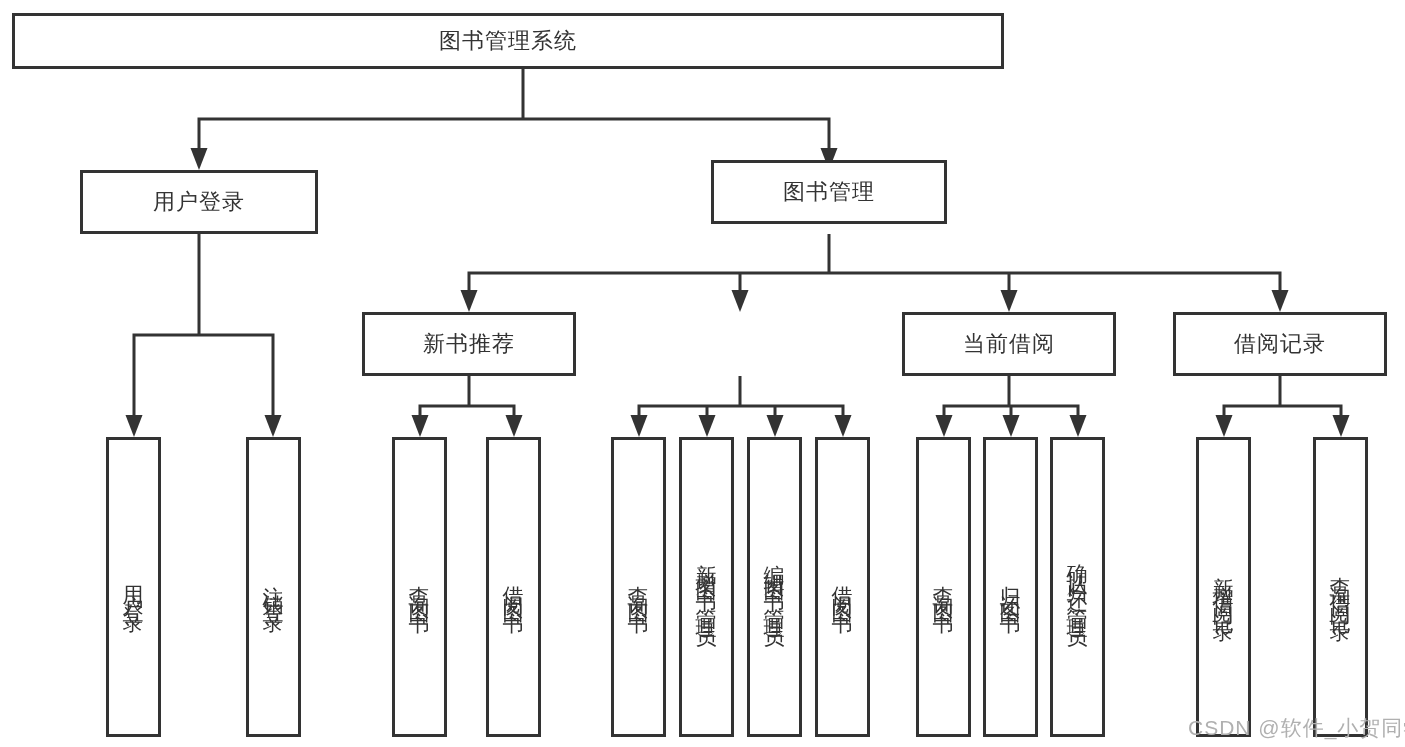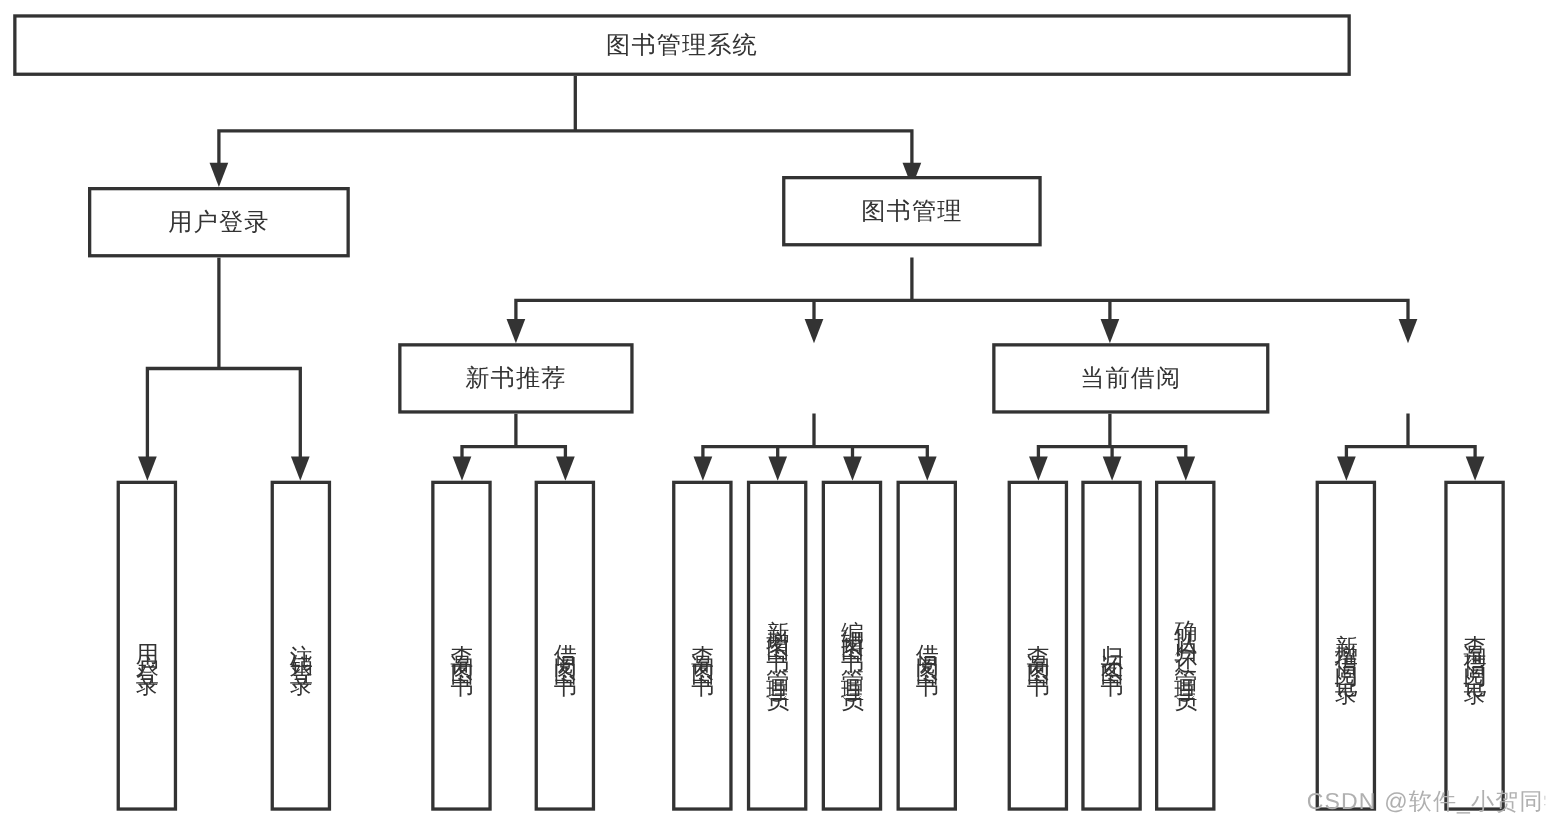--- a/index.html
+++ b/index.html
@@ -115,36 +115,39 @@
 
     <g stroke="#333333" stroke-width="3" fill="none">
       <path d="M1280,376 V406 M1222.5,406 H1342.5 M1224,406 V419 M1341,406 V419"></path>
     </g>
     <g fill="#333333" stroke="none">
       <use href="#ah" transform="translate(1224,437)"></use>
       <use href="#ah" transform="translate(1341,437)"></use>
     </g>
   </svg>
 
-  <div class="hbox" style="left:12px;top:13px;width:1216px;height:56px;">
+  <div class="hbox" style="left:12px;top:13px;width:992px;height:56px;">
     <span>图书管理系统</span>
   </div>
 
   <div class="hbox" style="left:80px;top:170px;width:238px;height:64px;">
     <span>用户登录</span>
   </div>
   <div class="hbox" style="left:711px;top:160px;width:236px;height:64px;">
     <span>图书管理</span>
   </div>
 
   <div class="hbox" style="left:362px;top:312px;width:214px;height:64px;">
     <span>新书推荐</span>
   </div>
-  <div class="hbox" style="left:902px;top:312px;width:252px;height:64px;">
+  <div class="hbox" style="left:902px;top:312px;width:214px;height:64px;">
     <span>当前借阅</span>
+  </div>
+  <div class="hbox" style="left:1173px;top:312px;width:214px;height:64px;">
+    <span>借阅记录</span>
   </div>
 
   <div class="vbox" style="left:106px;">
     <span class="vtext">用户登录</span>
   </div>
   <div class="vbox" style="left:246px;">
     <span class="vtext">注销登录</span>
   </div>
   <div class="vbox" style="left:392px;">
     <span class="vtext">查询图书</span>

